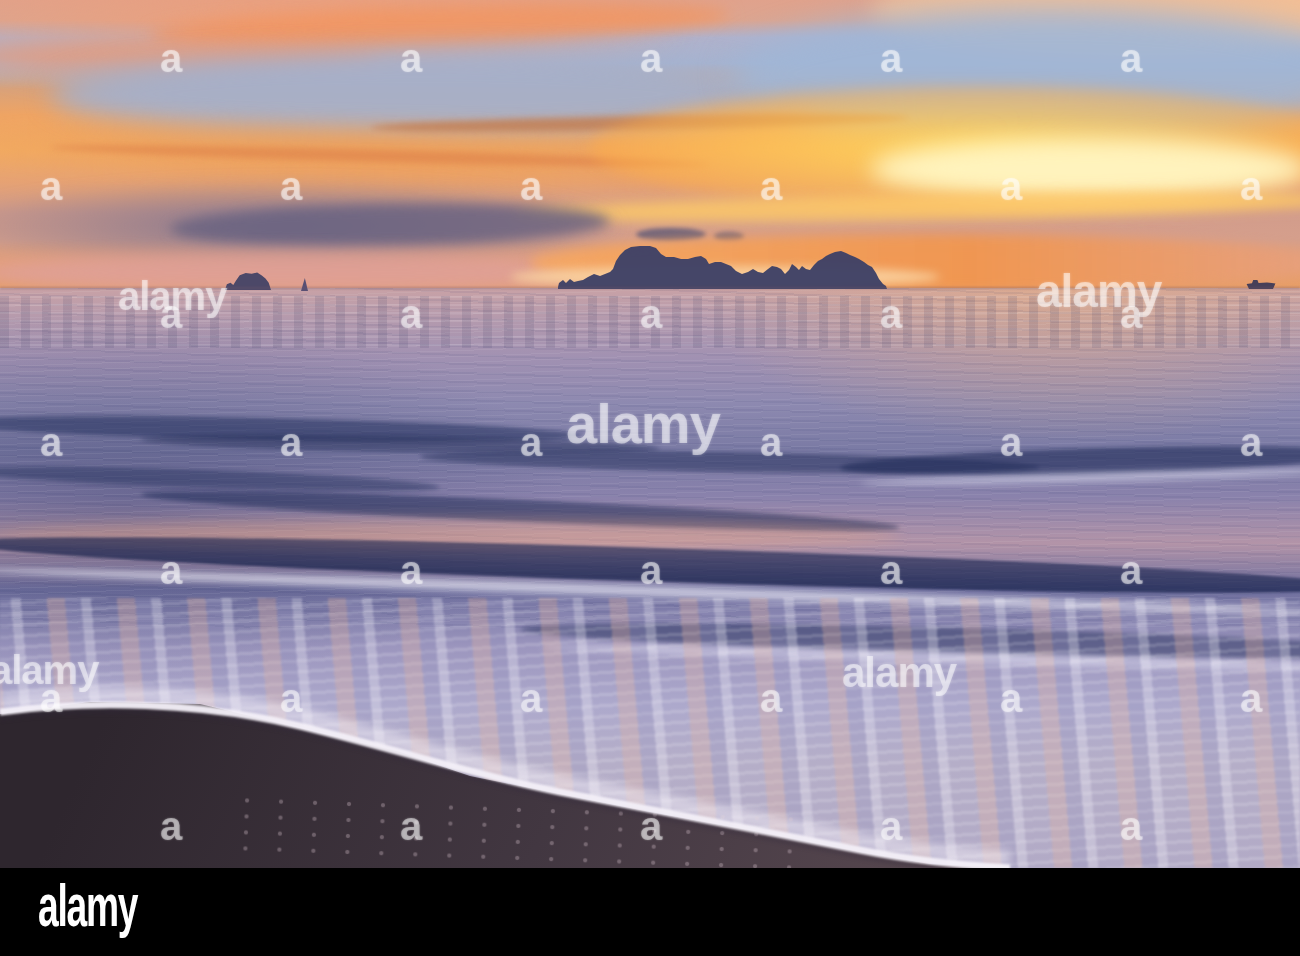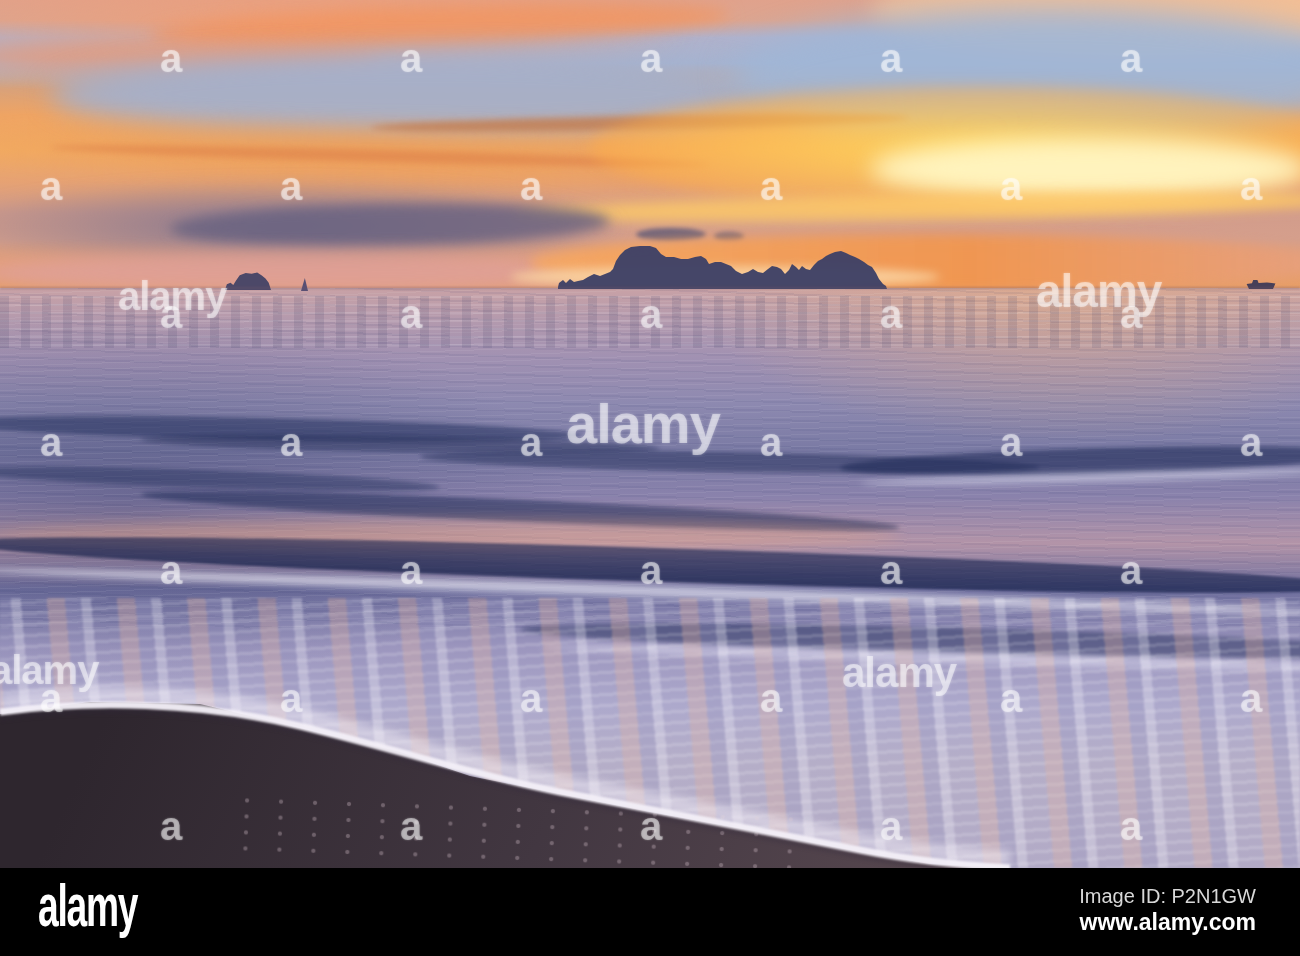--- a/index.html
+++ b/index.html
@@ -212,18 +212,14 @@
         <span class="wm-big" style="left: 118px; top: 276px; font-size: 40px;">alamy</span>
         <span class="wm-big" style="left: 1036px; top: 268px; font-size: 46px;">alamy</span>
         <span class="wm-big" style="left: 566px; top: 396px; font-size: 56px;">alamy</span>
         <span class="wm-big" style="left: 842px; top: 652px; font-size: 42px;">alamy</span>
         <span class="wm-big" style="left: -10px; top: 650px; font-size: 40px;">alamy</span>
       </div>
   </div>
 
   <div class="footer">
     <div class="footer-logo">alamy</div>
-    <div class="footer-right">
-      <div class="footer-id"><span>Image ID:</span> <span>P2N1GW</span></div>
-      <div class="footer-url">www.alamy.com</div>
-    </div>
   </div>
 </div>
 
 </body></html>

